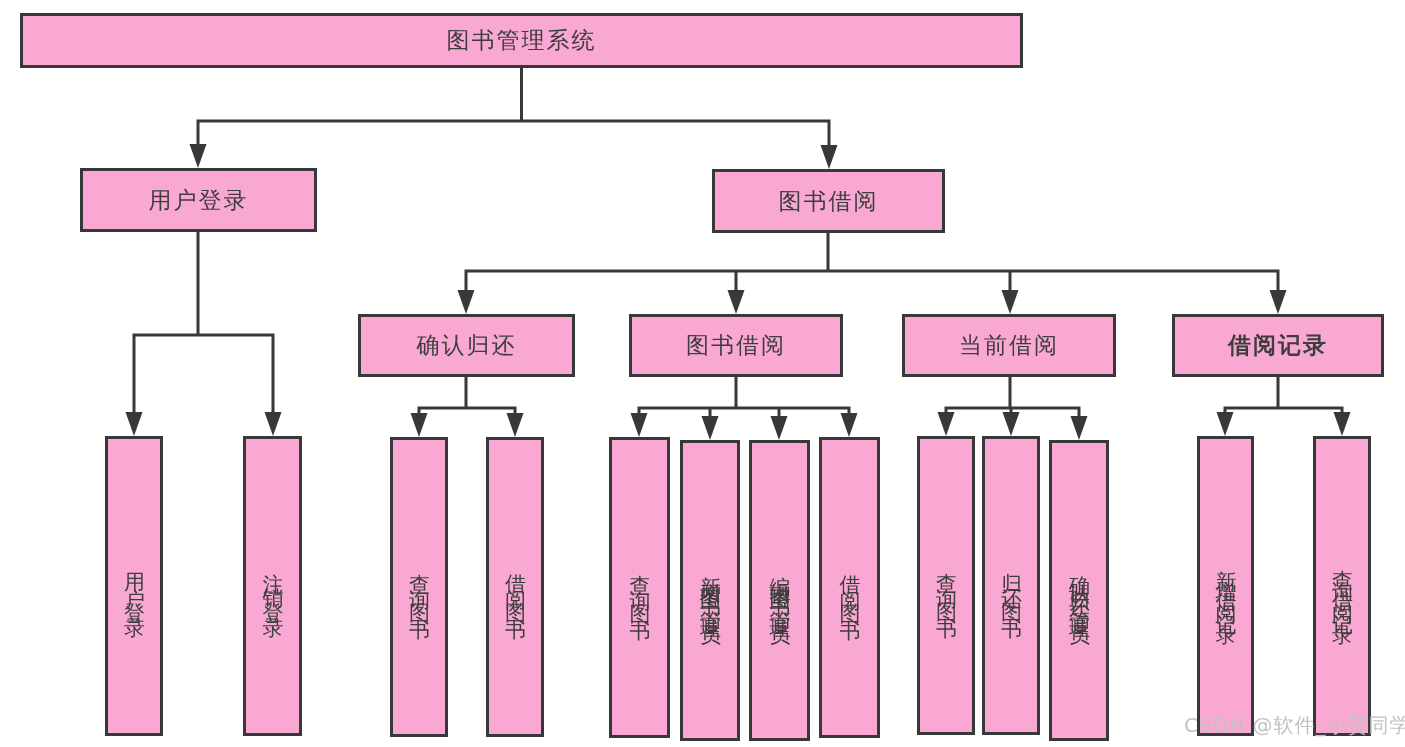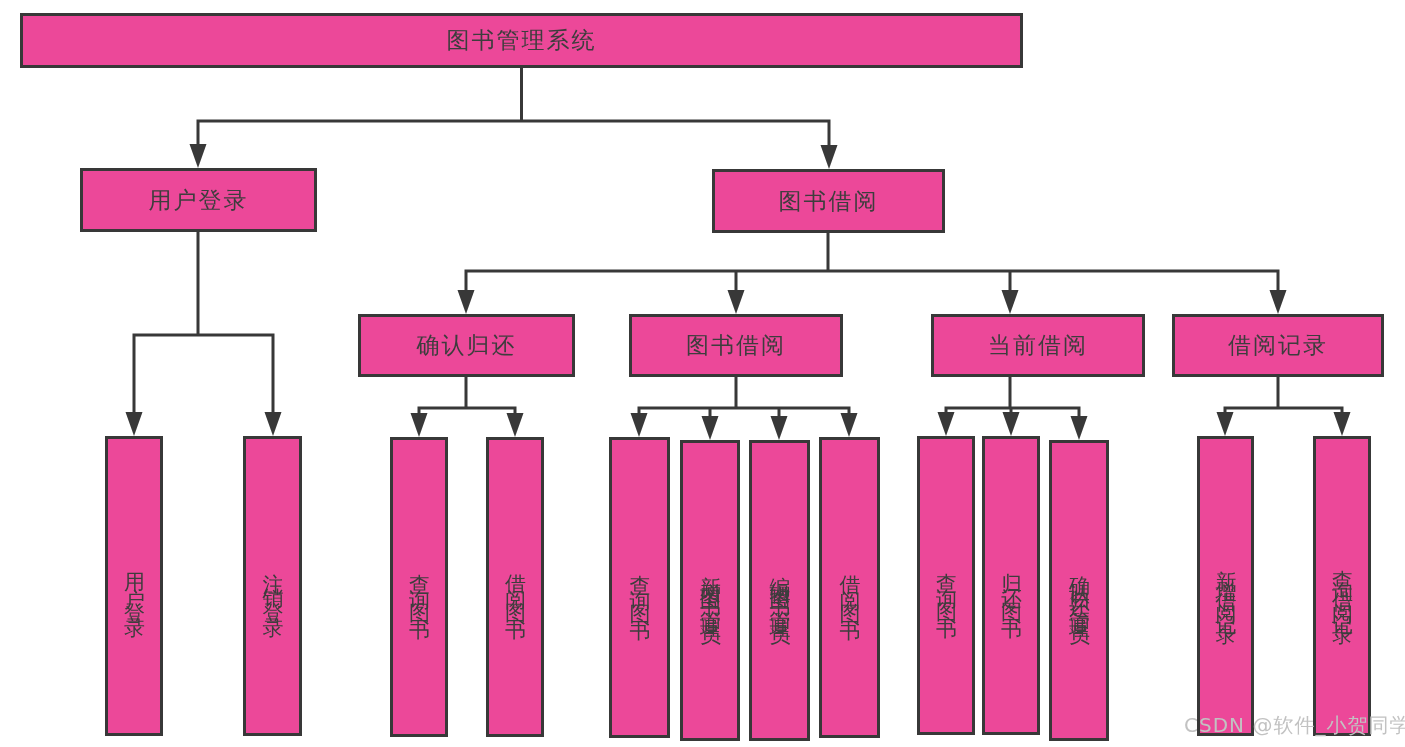--- a/index.html
+++ b/index.html
@@ -12,21 +12,21 @@
     font-family: "DejaVu Sans", "Liberation Sans", sans-serif;
   }
   .connectors {
     position: absolute;
     left: 0; top: 0;
     width: 1405px; height: 747px;
   }
   .box {
     position: absolute;
     box-sizing: border-box;
-    background: #ec4899;
+    background: #f9a8d4;
     border: 3px solid #383838;
     color: #3d3d3d;
     display: flex;
     align-items: center;
     justify-content: center;
     text-align: center;
   }
   .h { font-size: 23px; letter-spacing: 2px; }
   .v {
     writing-mode: vertical-rl;
@@ -92,22 +92,22 @@
     </g>
   </svg>
 
   <div class="box h" style="left:20px; top:13px; width:1003px; height:55px;">图书管理系统</div>
 
   <div class="box h" style="left:80px; top:168px; width:237px; height:64px;">用户登录</div>
   <div class="box h" style="left:712px; top:169px; width:233px; height:64px;">图书借阅</div>
 
   <div class="box h" style="left:358px; top:314px; width:217px; height:63px;">确认归还</div>
   <div class="box h" style="left:629px; top:314px; width:214px; height:63px;text-align:right;">图书借阅</div>
-  <div class="box h" style="left:931px; top:314px; width:214px; height:63px;">当前借阅</div>
-  <div class="box h" style="left:1172px; top:314px; width:212px; height:63px;">借阅记录</div>
+  <div class="box h" style="left:902px; top:314px; width:214px; height:63px;">当前借阅</div>
+  <div class="box h" style="left:1172px; top:314px; width:212px; height:63px;font-weight:bold;">借阅记录</div>
 
   <div class="box v sp-lg" style="left:105px; top:436px; width:58px; height:300px;">用户登录</div>
   <div class="box v sp-lg" style="left:243px; top:436px; width:59px; height:300px;">注销登录</div>
 
   <div class="box v sp-lg" style="left:390px; top:437px; width:58px; height:300px;">查询图书</div>
   <div class="box v sp-lg" style="left:486px; top:437px; width:58px; height:300px;">借阅图书</div>
 
   <div class="box v sp-lg" style="left:609px; top:437px; width:61px; height:301px;">查询图书</div>
   <div class="box v sp-sm" style="left:680px; top:440px; width:60px; height:301px;">新增图书（管理员）</div>
   <div class="box v sp-sm" style="left:749px; top:440px; width:61px; height:301px;">编辑图书（管理员）</div>

